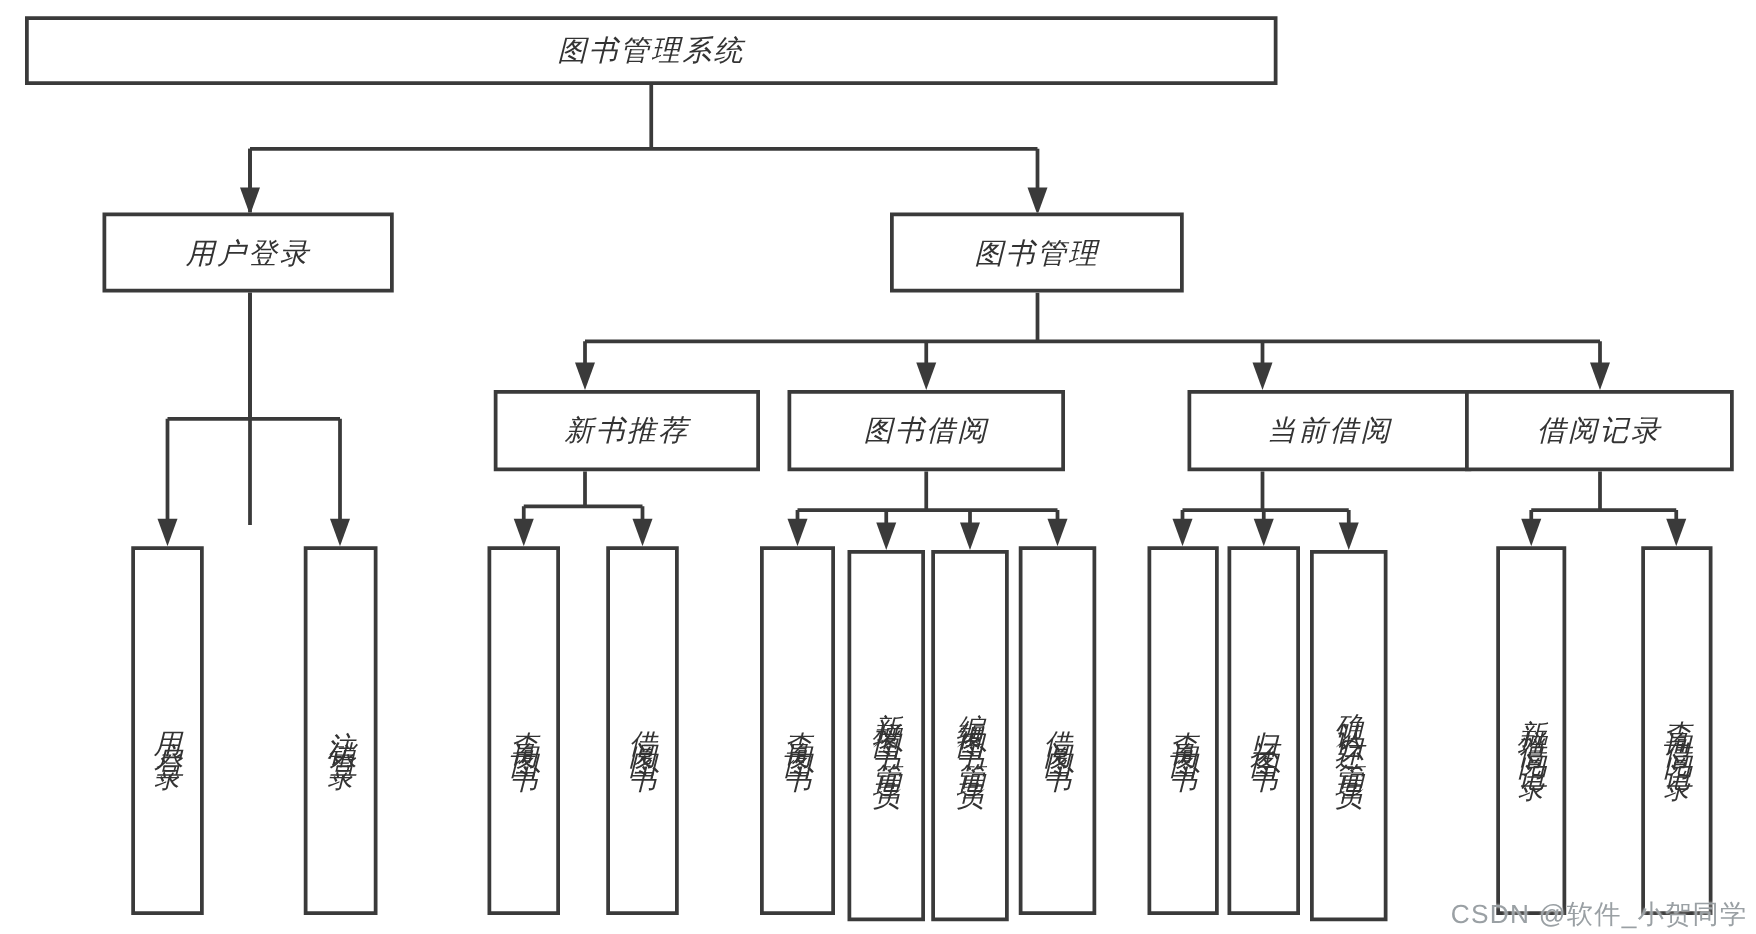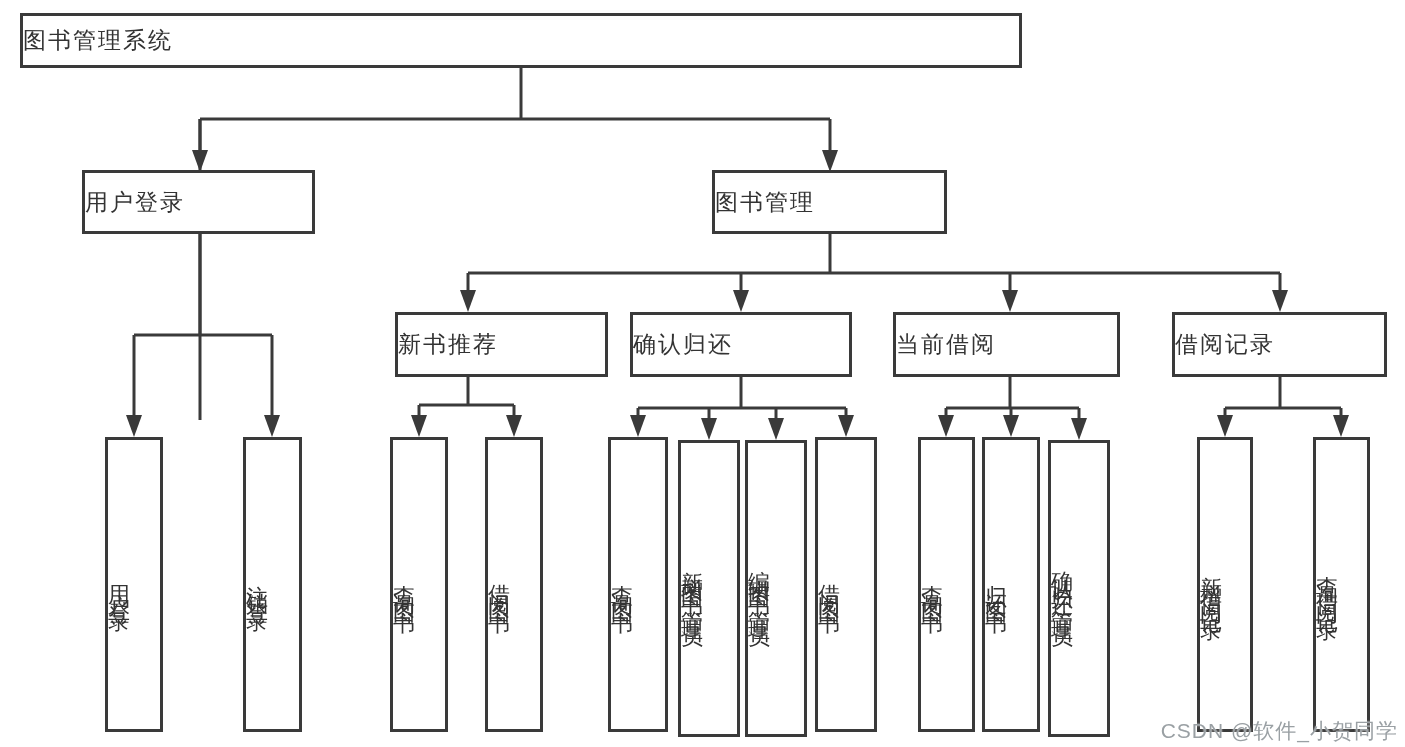--- a/index.html
+++ b/index.html
@@ -23,23 +23,24 @@
     height: 747px;
     z-index: 1;
   }
   .node {
     position: absolute;
     background: #ffffff;
     border: 3px solid #3a3a3a;
     box-sizing: border-box;
     display: flex;
     align-items: center;
-    justify-content: flex-start;
+    justify-content: center;
     color: #333333;
     z-index: 2;
+    font-style: italic;
   }
   .hbox {
     font-size: 23px;
     letter-spacing: 2px;
     white-space: nowrap;
   }
   .vbox .vtext {
     writing-mode: vertical-rl;
     text-orientation: mixed;
     font-size: 22px;
@@ -148,23 +149,23 @@
     <span>用户登录</span>
   </div>
   <div class="node hbox" style="left:712px; top:170px; width:235px; height:64px;">
     <span>图书管理</span>
   </div>
 
   <div class="node hbox" style="left:362px; top:312px; width:213px; height:65px;margin-left:33px;">
     <span>新书推荐</span>
   </div>
   <div class="node hbox" style="left:630px; top:312px; width:222px; height:65px;">
-    <span>确认归还</span>
-  </div>
-  <div class="node hbox" style="left:893px; top:312px; width:227px; height:65px;">
+    <span>图书借阅</span>
+  </div>
+  <div class="node hbox" style="left:950px; top:312px; width:227px; height:65px;">
     <span>当前借阅</span>
   </div>
   <div class="node hbox" style="left:1172px; top:312px; width:215px; height:65px;">
     <span>借阅记录</span>
   </div>
 
   <div class="node vbox" style="left:105px; top:437px; width:58px; height:295px;">
     <span class="vtext">用户登录</span>
   </div>
   <div class="node vbox" style="left:243px; top:437px; width:59px; height:295px;">

